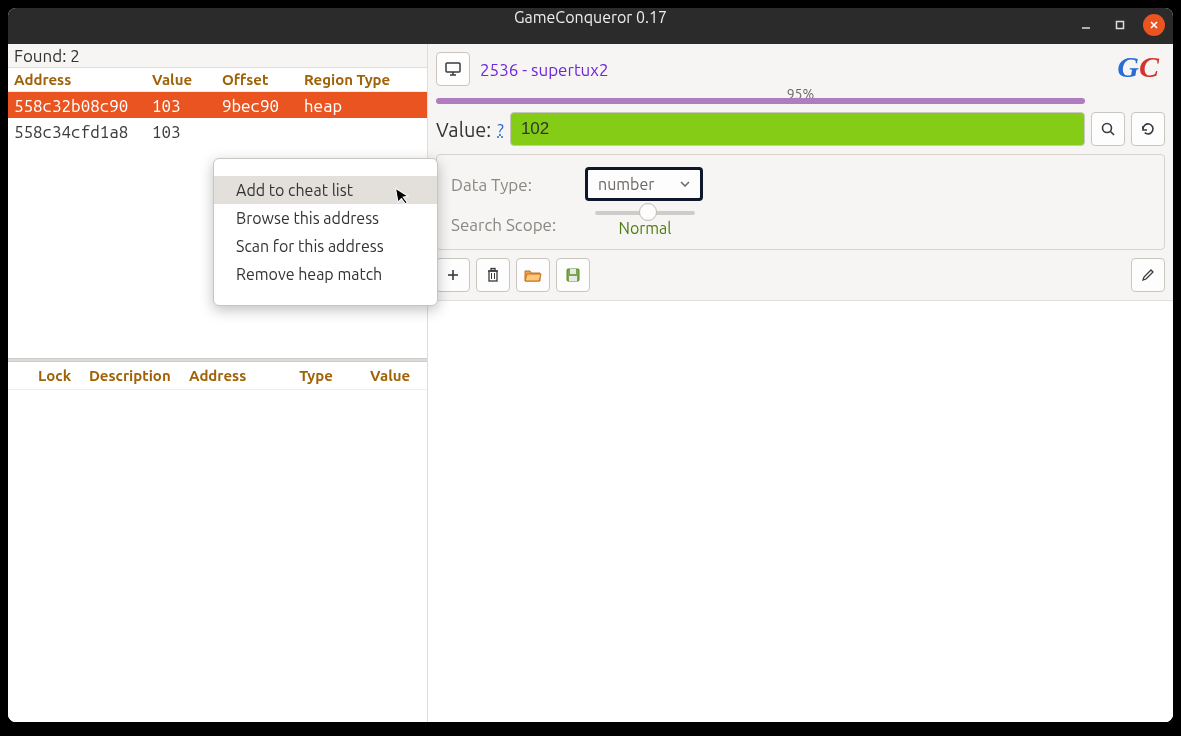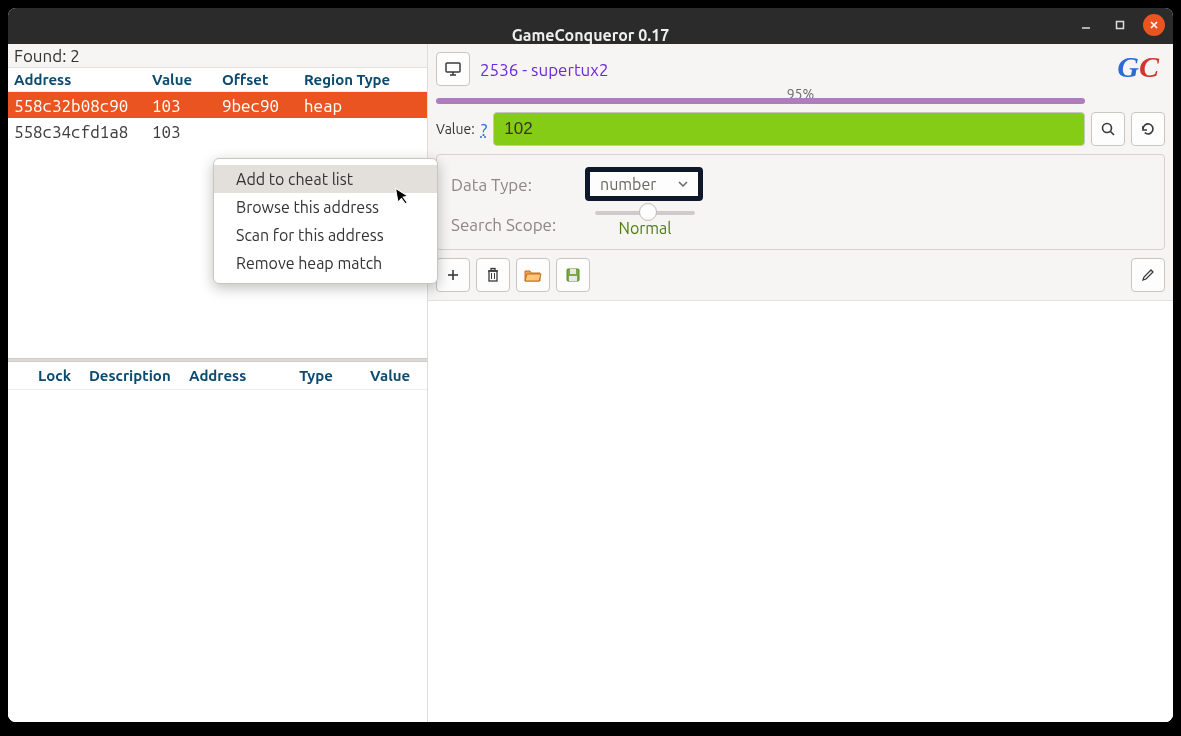--- a/index.html
+++ b/index.html
@@ -19,24 +19,24 @@
     background: #f6f5f4;
     border-radius: 8px;
     box-shadow: 0 2px 10px rgba(0,0,0,0.3);
     overflow: hidden;
   }
   .titlebar {
     height: 36px;
     background: #2b2b2b;
     color: #eee;
     display: flex;
-    align-items: flex-end;
+    align-items: flex-start;
     justify-content: center;
     position: relative;
-    font-weight: 700;
+    font-weight: 400;
     font-size: 16px;
   }
   .win-controls {
     position: absolute;
     right: 8px; top: 6px;
     display: flex;
     gap: 12px;
     align-items: center;
   }
   .win-btn {
@@ -60,21 +60,21 @@
   .found-label {
     padding: 2px 6px;
     font-size: 17px;
     background:#f6f5f4;
     border-bottom:1px solid #e0e0e0;
     color:#333;
   }
   .results-header, .cheat-header {
     display: flex;
     padding: 2px 6px;
-    color: #0c4a6e;
+    color: #a16207;
     font-weight: 600;
     font-size: 15px;
     background:#fff;
     border-bottom:1px solid #eee;
     height:24px;
     align-items:center;
   }
   .results-header span, .cheat-header span { white-space:nowrap; }
   .col-address { width: 138px; }
   .col-value { width: 70px; }
@@ -142,39 +142,39 @@
   .progress-wrap { position:relative; height:10px;}
   .progress-bar {
     height:6px; background:#b07cc0; border-radius:3px; width: calc(100% - 80px);
     position:absolute; bottom:0; left:0;
   }
   .progress-text {
     position:absolute; left:50%; transform:translateX(-50%);
     top:-8px; font-size:14px; color:#6a6a6a;
   }
   .value-row { display:flex; gap:6px; align-items:center;}
-  .value-label { font-size:14px; color:#333;}
+  .value-label { font-size:20px; color:#333;}
   .help-q { color:#2a6bd4; text-decoration:underline dotted; font-size:17px;}
   .value-input {
     flex:1; height:34px;
     border:1px solid #c9c5c1; border-radius:4px;
     padding:0 10px; font-size:17px; color:#333;
     background:#84cc16;
   }
   .panel {
     border:1px solid #d6d2ce; border-radius:4px;
     padding:12px 14px;
     background:#f6f5f4;
     display:flex; flex-direction:column; gap:10px;
   }
   .panel-row { display:flex; align-items:center; gap:24px;}
   .panel-label { color:#8b8783; font-size:17px; width:110px;}
   .select {
     width:118px; height:34px;
-    border:5px solid #0f172a; border-radius:4px;
+    border:3px solid #0f172a; border-radius:4px;
     background:#fdfdfd;
     display:flex; align-items:center;
     padding:0 10px; color:#6b6763; font-size:16px;
     justify-content:space-between;
   }
   .slider-wrap { display:flex; flex-direction:column; align-items:center; width:120px;}
   .slider-track { width:100px; height:4px; background:#cfcbc8; border-radius:2px; position:relative;}
   .slider-thumb { position:absolute; left:44px; top:-8px; width:18px; height:18px; border-radius:50%; background:#fdfdfd; border:1px solid #bfbab6;}
   .slider-text { color:#4d7c0f; font-size:16px; margin-top:4px;}
   .toolbar-row { display:flex; gap:6px; align-items:center;}
@@ -182,21 +182,21 @@
   .right-lower { flex:1; background:#fff; border-top:1px solid #e0e0e0; margin-left:-8px; margin-right:-8px;}
 
   .context-menu {
     position:absolute;
     left:205px; top:150px;
     width:225px;
     background:#fff;
     border:1px solid #c9c5c1;
     border-radius:6px;
     box-shadow:0 4px 14px rgba(0,0,0,0.25);
-    padding:6px 0;
+    padding:17px 0;
     z-index:10;
   }
   .menu-item {
     padding:5px 22px;
     font-size:16px;
     color:#333;
   }
   .menu-item.hover { background:#e3e0dc;}
   .cursor {
     position:absolute;

